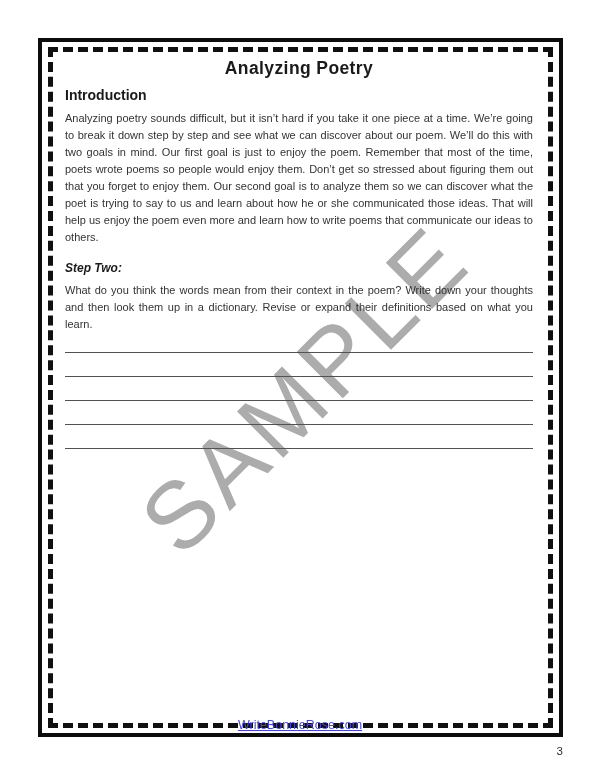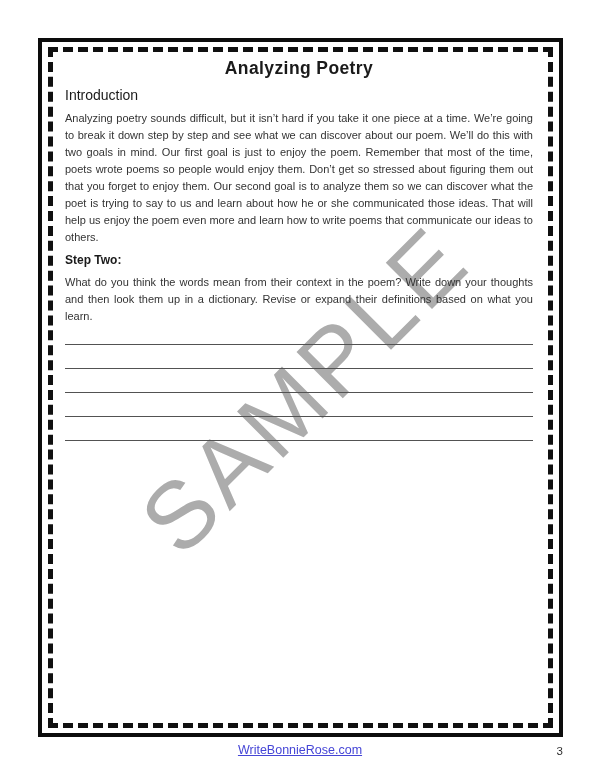--- a/index.html
+++ b/index.html
@@ -51,51 +51,51 @@
     font-size: 17.5px;
     line-height: 24px;
     font-weight: bold;
     color: #1a1a1a;
     letter-spacing: 0.4px;
     margin: 0;
   }
   .intro-heading {
     font-size: 14px;
     line-height: 18px;
-    font-weight: normal;
+    font-weight: bold;
     color: #1a1a1a;
     margin: 6px 0 0 0;
   }
   .body-text {
     font-size: 11px;
     line-height: 17px;
     text-align: justify;
     color: #333333;
     margin: 6px 0 0 0;
   }
   .step-heading {
     font-size: 12px;
     line-height: 17px;
     font-weight: bold;
     color: #1a1a1a;
     margin: 12px 0 0 0;
   }
-  .step-heading.two   { margin-top: 6px; }
+  .step-heading.two   { margin-top: 14px; font-style: italic; }
   .step-heading.three { margin-top: 17px; }
   .step-body { margin-top: 5px; }
   .lines { margin-top: 0; }
   .lines.two   { margin-top: -4px; }
   .lines.three { margin-top: -6px; }
   .write-line {
     height: 24px;
     border-bottom: 1px solid #525252;
   }
   .footer {
     position: absolute;
-    left: 0; top: 740px;
+    left: 0; top: 715px;
     width: 600px;
     text-align: center;
   }
   .footer-link {
     font-size: 12.5px;
     color: #4545d6;
     text-decoration: underline;
     cursor: pointer;
   }
   .page-num {

